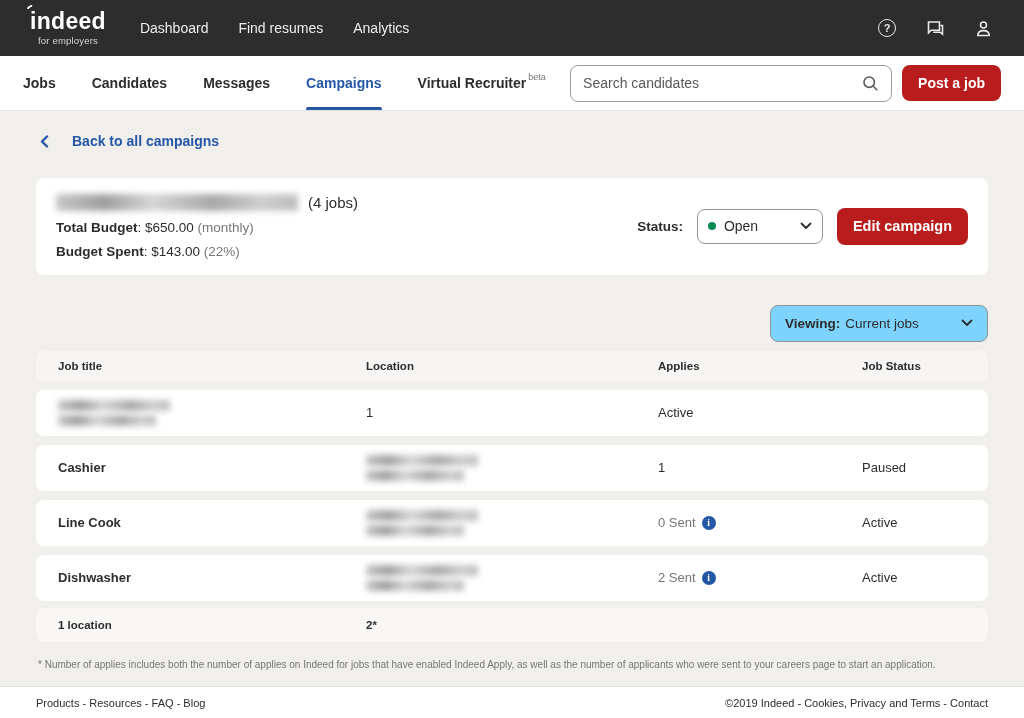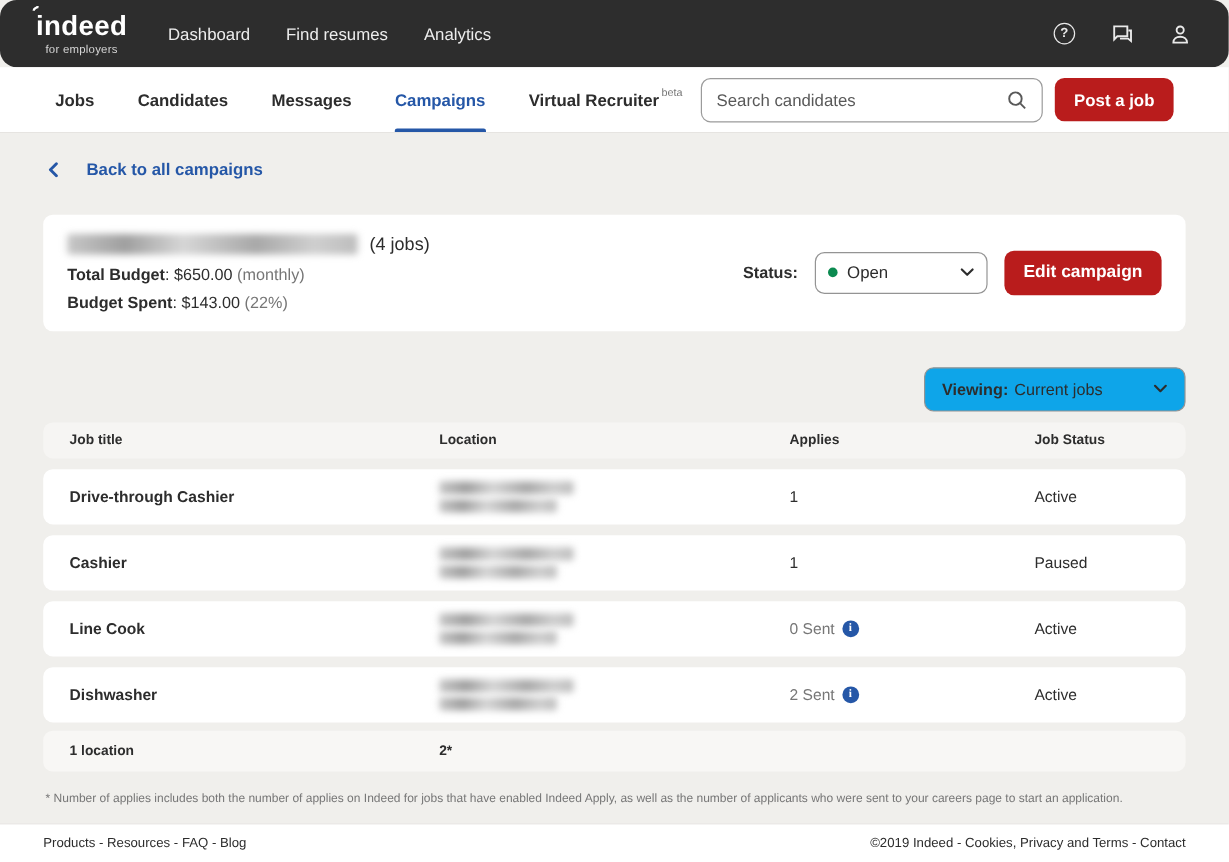--- a/index.html
+++ b/index.html
@@ -1,41 +1,41 @@
 <!DOCTYPE html>
 <html><head>
 <meta charset="utf-8">
 <style>
   * { margin:0; padding:0; box-sizing:border-box; }
   html,body { width:1024px; height:718px; overflow:hidden;
     font-family:"Liberation Sans", sans-serif; background:#f0efec; color:#2d2d2d; }
 
   
-  .topnav { height:56px; background:#2d2d2d; display:flex; align-items:center; padding:0 30px;border-radius:14px; }
+  .topnav { height:56px; background:#2d2d2d; display:flex; align-items:center; padding:0 30px; }
   .logo { position:relative; margin-right:34px; cursor:pointer; }
   .logo-brand { color:#fff; font-size:23px; font-weight:bold; letter-spacing:.3px; line-height:1; position:relative; display:inline-block; }
   .logo-accent { position:absolute; left:-3px; top:-5px; width:9px; height:9px;
     border:2px solid #fff; border-color:#fff transparent transparent transparent; border-radius:50%; transform:rotate(-35deg); }
   .logo-sub { display:block; color:#d6d6d6; font-size:9.5px; text-align:center; margin-top:2px; letter-spacing:.2px; }
   .topnav-items { display:flex; gap:30px; }
   .topnav-item { color:#ededed; font-size:14px; cursor:pointer; }
   .topnav-icons { margin-left:auto; display:flex; align-items:center; gap:26px; }
   .icon-btn { width:22px; height:22px; display:flex; align-items:center; justify-content:center; cursor:pointer; }
   .help-circle { width:18px; height:18px; border:1.6px solid #e9e9e9; border-radius:50%;
     color:#e9e9e9; font-size:11px; font-weight:bold; display:flex; align-items:center; justify-content:center; }
 
   
-  .subnav { height:55px; background:#fff; border-bottom:1px solid #e6e4e1; display:flex; align-items:center; padding:0 46px; position:relative; }
+  .subnav { height:55px; background:#fff; border-bottom:1px solid #e6e4e1; display:flex; align-items:center; padding:0 23px; position:relative; }
   .tabs { display:flex; gap:36px; height:100%; align-items:center; }
   .tab { font-size:14px; font-weight:bold; color:#2d2d2d; cursor:pointer; height:100%; display:flex; align-items:center; position:relative; }
   .tab.active { color:#2557a7; }
   .tab.active::after { content:""; position:absolute; left:0; right:0; bottom:0; height:3px; background:#2557a7; border-radius:2px 2px 0 0; }
   .tab sup { font-size:9px; color:#767676; font-weight:normal; margin-left:2px; top:-6px; position:relative; }
   .subnav-right { margin-left:auto; display:flex; align-items:center; gap:10px; }
-  .searchbox { width:285px; height:37px; border:1px solid #9b9b9b; border-radius:8px; background:#fff;
+  .searchbox { width:322px; height:37px; border:1px solid #9b9b9b; border-radius:8px; background:#fff;
     display:flex; align-items:center; padding:0 12px; }
   .searchbox input { border:none; outline:none; flex:1; font-size:14px; color:#2d2d2d;
     font-family:"Liberation Sans", sans-serif; background:transparent; }
   .searchbox input::placeholder { color:#595959; }
   .btn-primary { background:#b91c1c; color:#fff; border:none; border-radius:8px; height:36px;
     padding:0 16px; font-size:14px; font-weight:bold; cursor:pointer; font-family:"Liberation Sans", sans-serif; }
 
   
   .main { padding:22px 36px 0 36px; }
   .back-link { display:inline-flex; align-items:center; gap:23px; color:#2557a7; font-size:14px; font-weight:bold; cursor:pointer; margin-left:4px; }
@@ -45,27 +45,27 @@
   .camp-name-row { display:flex; align-items:center; gap:10px; }
   .blur-block { background:linear-gradient(90deg,#c7c7c7,#9f9f9f 20%,#d6d6d6 40%,#a8a8a8 65%,#cfcfcf 85%,#bdbdbd);
     filter:blur(3px); border-radius:2px; }
   .camp-name-blur { width:242px; height:17px; }
   .camp-jobs { font-size:15px; color:#2d2d2d; }
   .budget-line { margin-top:9px; font-size:13.5px; }
   .budget-line .lbl { font-weight:bold; }
   .budget-line .note { color:#767676; }
   .camp-controls { display:flex; align-items:center; gap:14px; }
   .status-lbl { font-size:13.5px; font-weight:bold; }
-  .status-select { width:144px; height:35px; border:1px solid #949494; border-radius:8px; background:#fff;
+  .status-select { width:126px; height:35px; border:1px solid #949494; border-radius:8px; background:#fff;
     display:flex; align-items:center; gap:8px; padding:0 10px; cursor:pointer; }
   .dot { width:8px; height:8px; border-radius:50%; background:#0b8a50; }
   .status-select .val { font-size:14px; flex:1; }
 
   .viewing-bar { margin-top:30px; display:flex; justify-content:flex-end; }
-  .viewing-select { min-width:218px; height:37px; border:1px solid #949494; border-radius:8px; background:#0ea5e9;
+  .viewing-select { min-width:218px; height:37px; border:1px solid #949494; border-radius:8px; background:#7dd3fc;
     display:flex; align-items:center; padding:0 14px; gap:5px; cursor:pointer; font-size:13.5px; }
   .viewing-select .lbl { font-weight:bold; }
   .viewing-select .chev { margin-left:auto; }
 
   
   .table { margin-top:9px; }
   .trow { display:grid; grid-template-columns:308px 292px 204px 1fr; align-items:center; padding:0 16px 0 22px; }
   .thead { height:30px; background:#f6f5f3; border-radius:8px; font-size:11.5px; font-weight:bold; }
   .tr { height:46px; background:#fff; border-radius:8px; margin-top:9px; }
   .job-title { font-size:13px; font-weight:bold; }
@@ -197,21 +197,20 @@
   
   <div class="table">
     <div class="trow thead">
       <span>Job title</span>
       <span>Location</span>
       <span>Applies</span>
       <span>Job Status</span>
     </div>
 
     <div class="trow tr">
-      <span class="job-title">Drive-through Cashier</span>
       <span class="loc-blur">
           <span class="blur-block l1"></span>
           <span class="blur-block l2"></span>
         </span>
       <span class="applies">1</span>
       <span class="status-cell">Active</span>
     </div>
 
     <div class="trow tr">
       <span class="job-title">Cashier</span>

